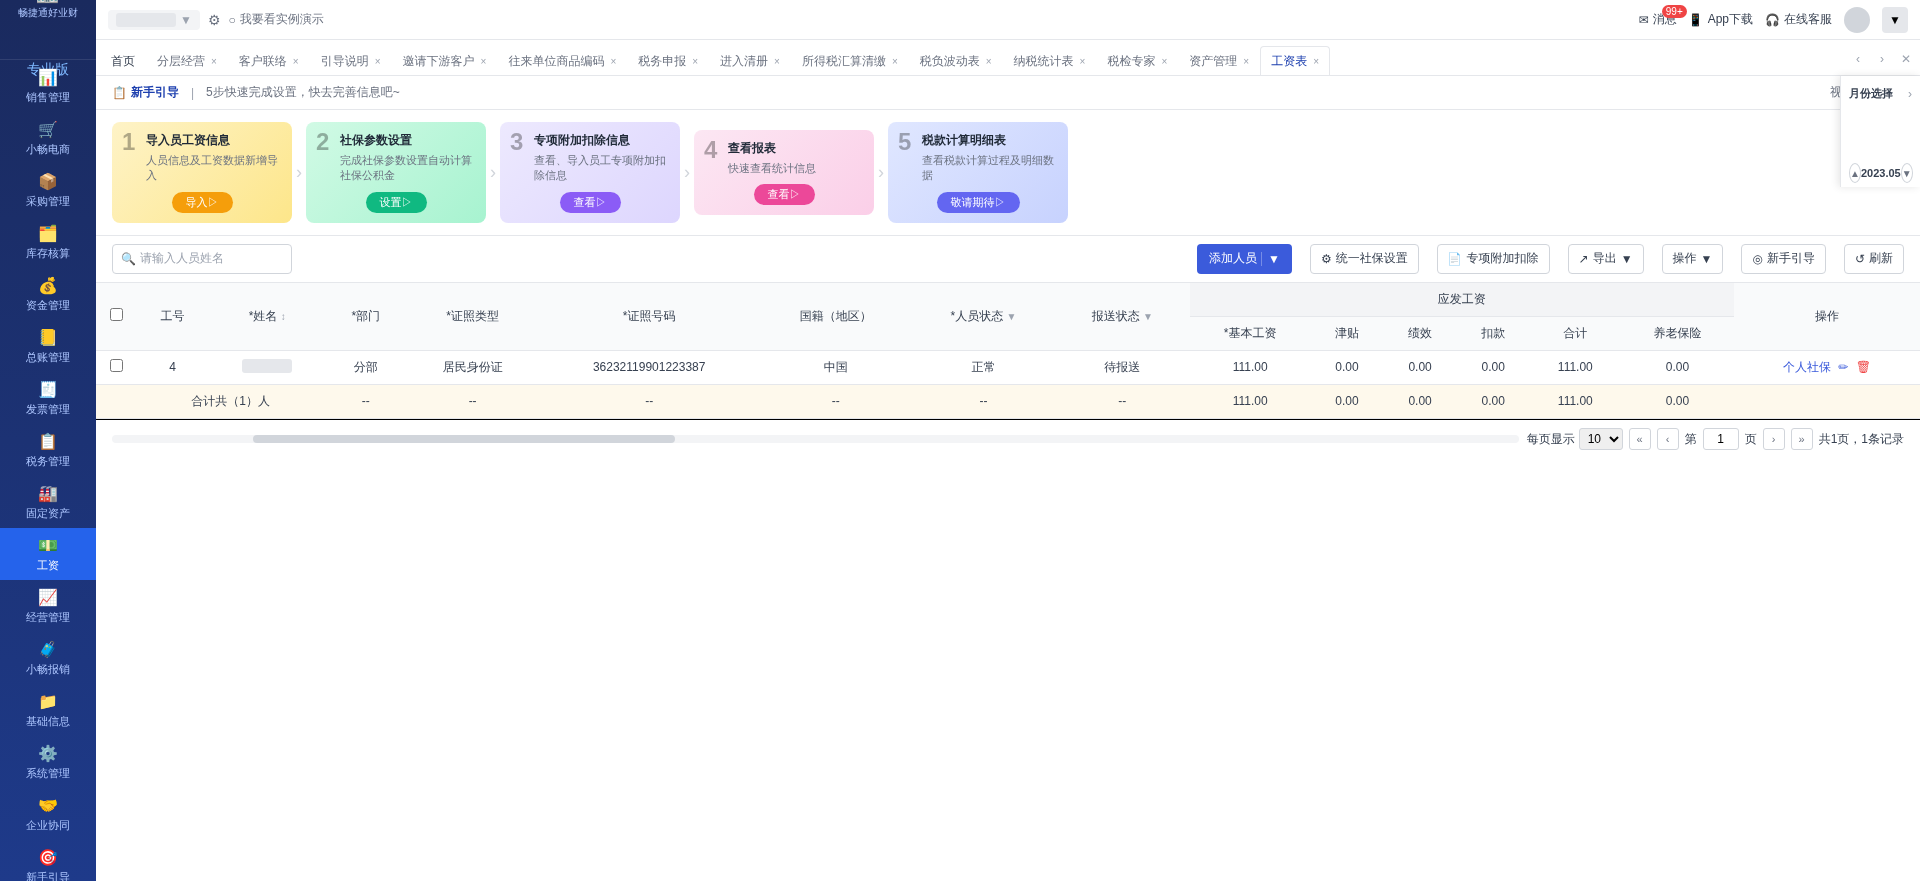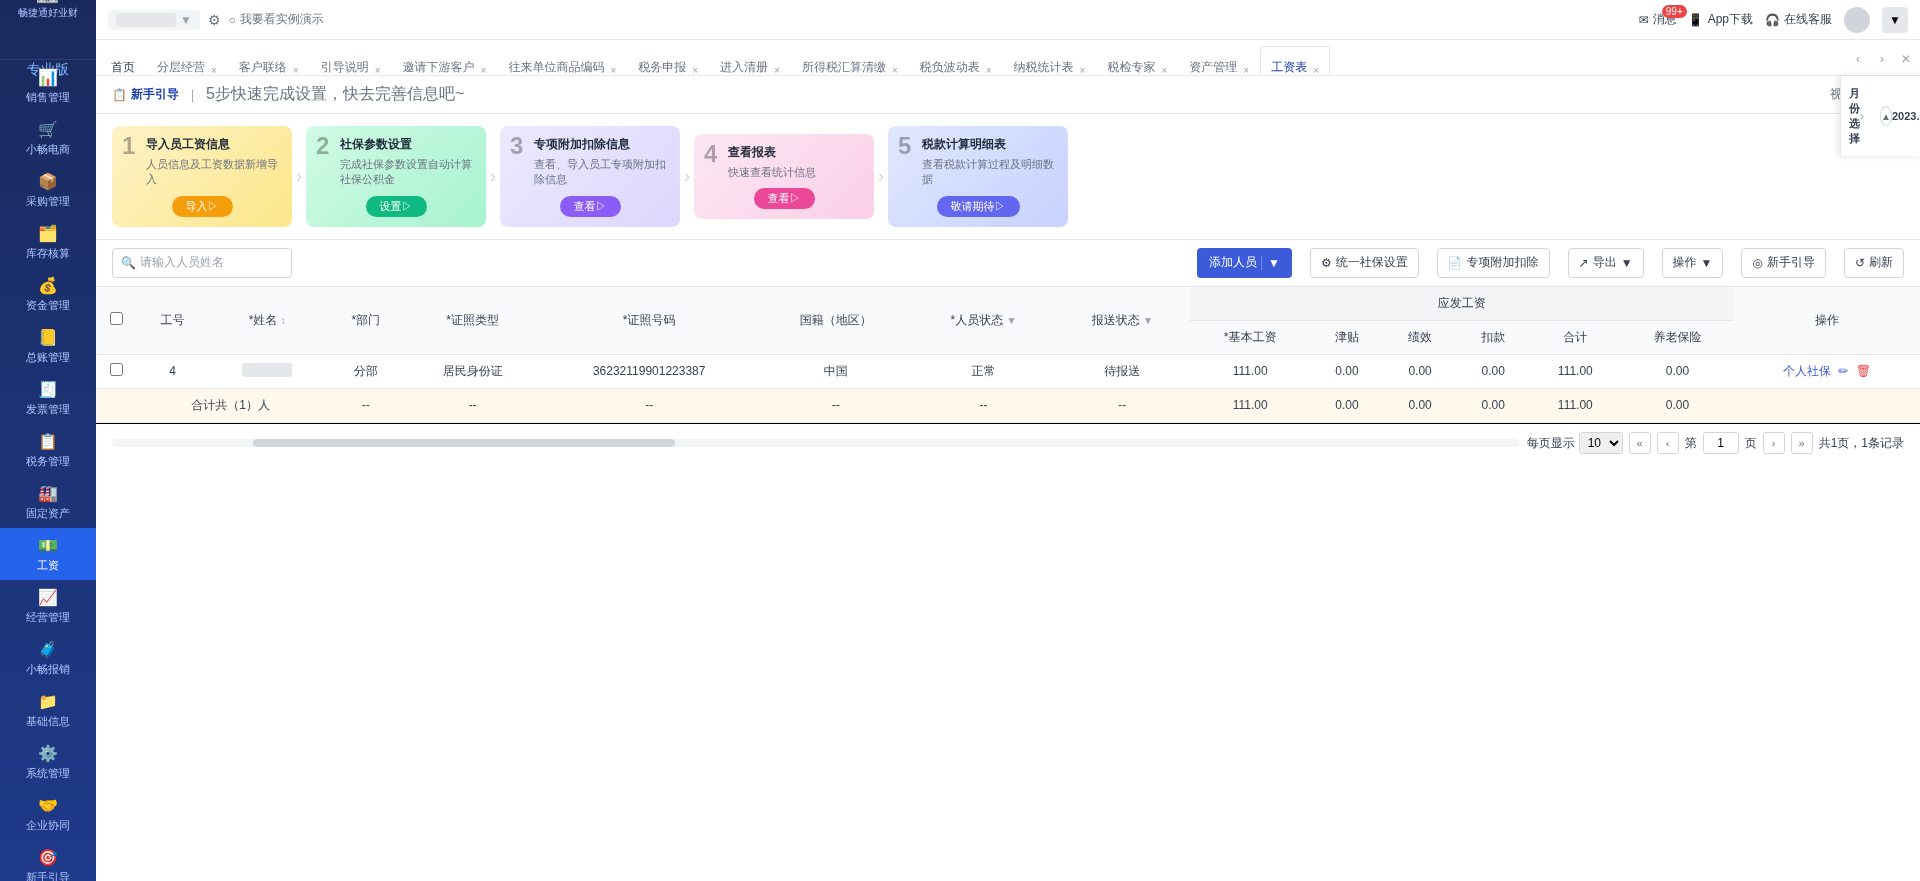--- a/index.html
+++ b/index.html
@@ -55,39 +55,39 @@
     .topbar-avatar { width: 26px; height: 26px; border-radius: 50%; background: #d1d5db; }
 
     
     .tabbar {
       height: 36px; background: white; display: flex; align-items: flex-end;
       border-bottom: 1px solid #e5e7eb; overflow-x: auto; position: relative;
       padding: 0 4px;
     }
     .tabbar::-webkit-scrollbar { display: none; }
     .tab {
-      height: 30px; padding: 0 10px; display: flex; align-items: flex-end;
+      height: 30px; padding: 0 10px; display: flex; align-items: center;
       gap: 4px; font-size: 12px; color: #6b7280; cursor: pointer;
       border-top-left-radius: 4px; border-top-right-radius: 4px;
       white-space: nowrap; border: 1px solid transparent; border-bottom: none;
       margin-bottom: -1px;
     }
     .tab.active { background: white; color: #1e40af; border-color: #e5e7eb; font-weight: 500; }
     .tab.home { color: #374151; }
     .tab-close { color: #9ca3af; font-size: 10px; cursor: pointer; margin-left: 2px; }
     .tabbar-nav { display: flex; align-items: center; margin-left: auto; gap: 4px; padding-bottom: 6px; }
     .tabbar-nav-btn { width: 20px; height: 20px; display: flex; align-items: center; justify-content: center; cursor: pointer; color: #9ca3af; font-size: 12px; }
 
     
     .wizard-bar {
       background: white; border-bottom: 1px solid #e5e7eb;
       padding: 8px 16px; display: flex; align-items: center; gap: 8px;
     }
     .wizard-title { color: #1e40af; font-weight: 600; font-size: 13px; display: flex; align-items: center; gap: 4px; }
-    .wizard-subtitle { color: #6b7280; font-size: 16px; }
+    .wizard-subtitle { color: #6b7280; font-size: 12px; }
     .wizard-actions { margin-left: auto; display: flex; gap: 8px; color: #6b7280; font-size: 12px; }
     .wizard-actions span { cursor: pointer; display: flex; align-items: center; gap: 2px; }
 
     
     .wizard-steps {
       display: flex; align-items: center; padding: 12px 16px; gap: 0;
       background: white; border-bottom: 1px solid #e5e7eb;
     }
     .wizard-step { display: flex; align-items: center; }
     .step-card {
@@ -179,21 +179,21 @@
     .pg-btn { width: 22px; height: 22px; border: 1px solid #d1d5db; border-radius: 3px; display: flex; align-items: center; justify-content: center; cursor: pointer; font-size: 11px; color: #6b7280; }
     .pg-input { width: 36px; height: 22px; border: 1px solid #d1d5db; border-radius: 3px; text-align: center; font-size: 12px; }
     .per-page { display: flex; align-items: center; gap: 4px; }
     .per-page select { height: 22px; border: 1px solid #d1d5db; border-radius: 3px; font-size: 12px; padding: 0 4px; }
 
     
     .month-panel {
       position: fixed; right: 0; top: 76px; width: 80px;
       background: white; border-left: 1px solid #e5e7eb;
       box-shadow: -2px 0 8px rgba(0,0,0,0.1); z-index: 50;
-      display: flex; flex-direction: row; align-items: center;
+      display: flex; flex-direction: column; align-items: flex-start; gap: 48px;
     }
     .month-panel-title { font-size: 11px; color: #374151; padding: 6px 0; font-weight: 600; }
     .month-year { font-size: 11px; color: #374151; padding: 4px 0; font-weight: 600; }
     .month-nav { width: 20px; height: 20px; border-radius: 50%; border: 1px solid #d1d5db; display: flex; align-items: center; justify-content: center; cursor: pointer; font-size: 10px; color: #6b7280; margin: 2px 0; }
     .month-list { width: 100%; }
     .month-item {
       width: 100%; height: 26px; display: flex; align-items: center;
       justify-content: center; font-size: 12px; color: #374151; cursor: pointer;
     }
     .month-item.active { background: #3b5bdb; color: white; border-radius: 4px; }

